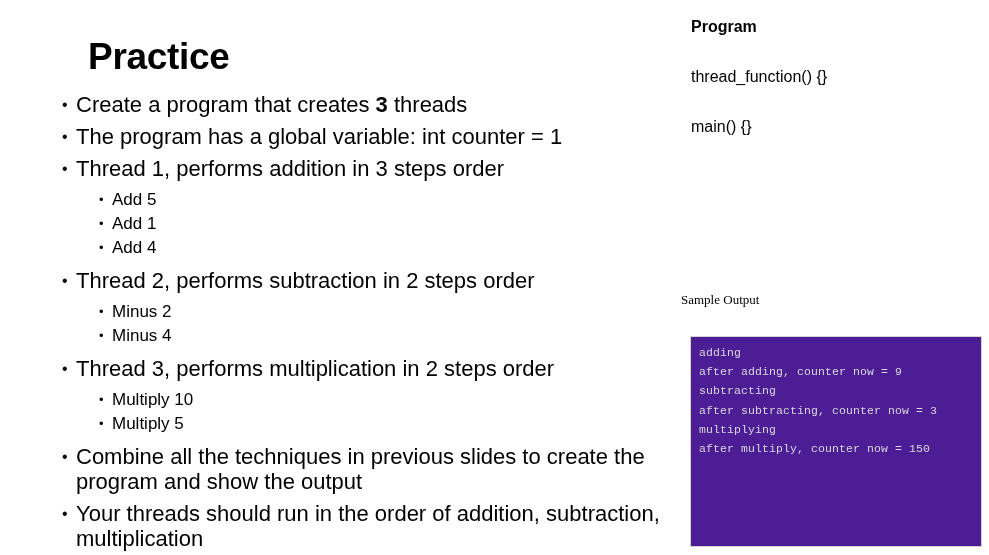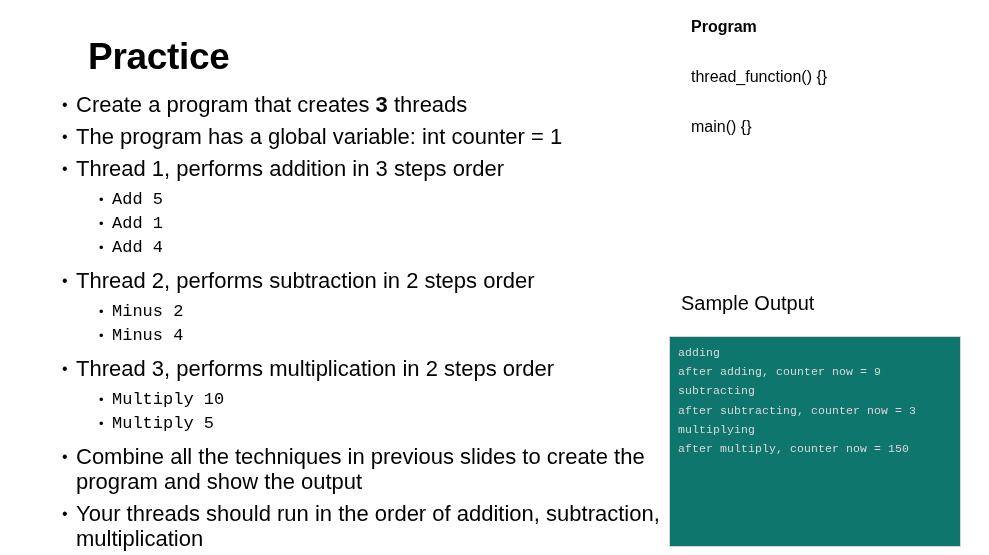--- a/index.html
+++ b/index.html
@@ -71,21 +71,20 @@
     margin-bottom: 1px;
   }
   .bullet-l2 .bullet-mark {
     width: 13px;
     flex: 0 0 13px;
     font-size: 13px;
     line-height: 23px;
   }
   .bullet-l2 .bullet-text {
     flex: 1 1 auto;
-    font-family: Liberation Mono, monospace;
   }
 
   .gap-after { margin-bottom: 9px; }
   .gap-before { margin-top: 6px; }
 
   b.emph { font-weight: bold; }
 
   
   #right-column {
     position: absolute;
@@ -114,32 +113,33 @@
     font-size: 16px;
     line-height: 20px;
     margin-bottom: 30px;
     white-space: nowrap;
   }
 
   #sample-output-heading {
     position: absolute;
     left: 13px;
     top: 292px;
-    font-size: 20px;
+    font-size: 13px;
     font-weight: normal;
     white-space: nowrap;
+    font-family: Liberation Serif, serif;
   }
 
   #terminal {
     position: absolute;
-    left: 1px;
+    left: 22px;
     top: 336px;
     width: 292px;
     height: 211px;
-    background: #0f766e;
+    background: #4c1d95;
     border: 1px solid #d4d4d4;
     box-sizing: border-box;
     overflow: hidden;
   }
   #terminal-lines {
     padding: 6px 0 0 8px;
   }
   .terminal-line {
     font-family: "Liberation Mono", "DejaVu Sans Mono", monospace;
     font-size: 11.5px;

